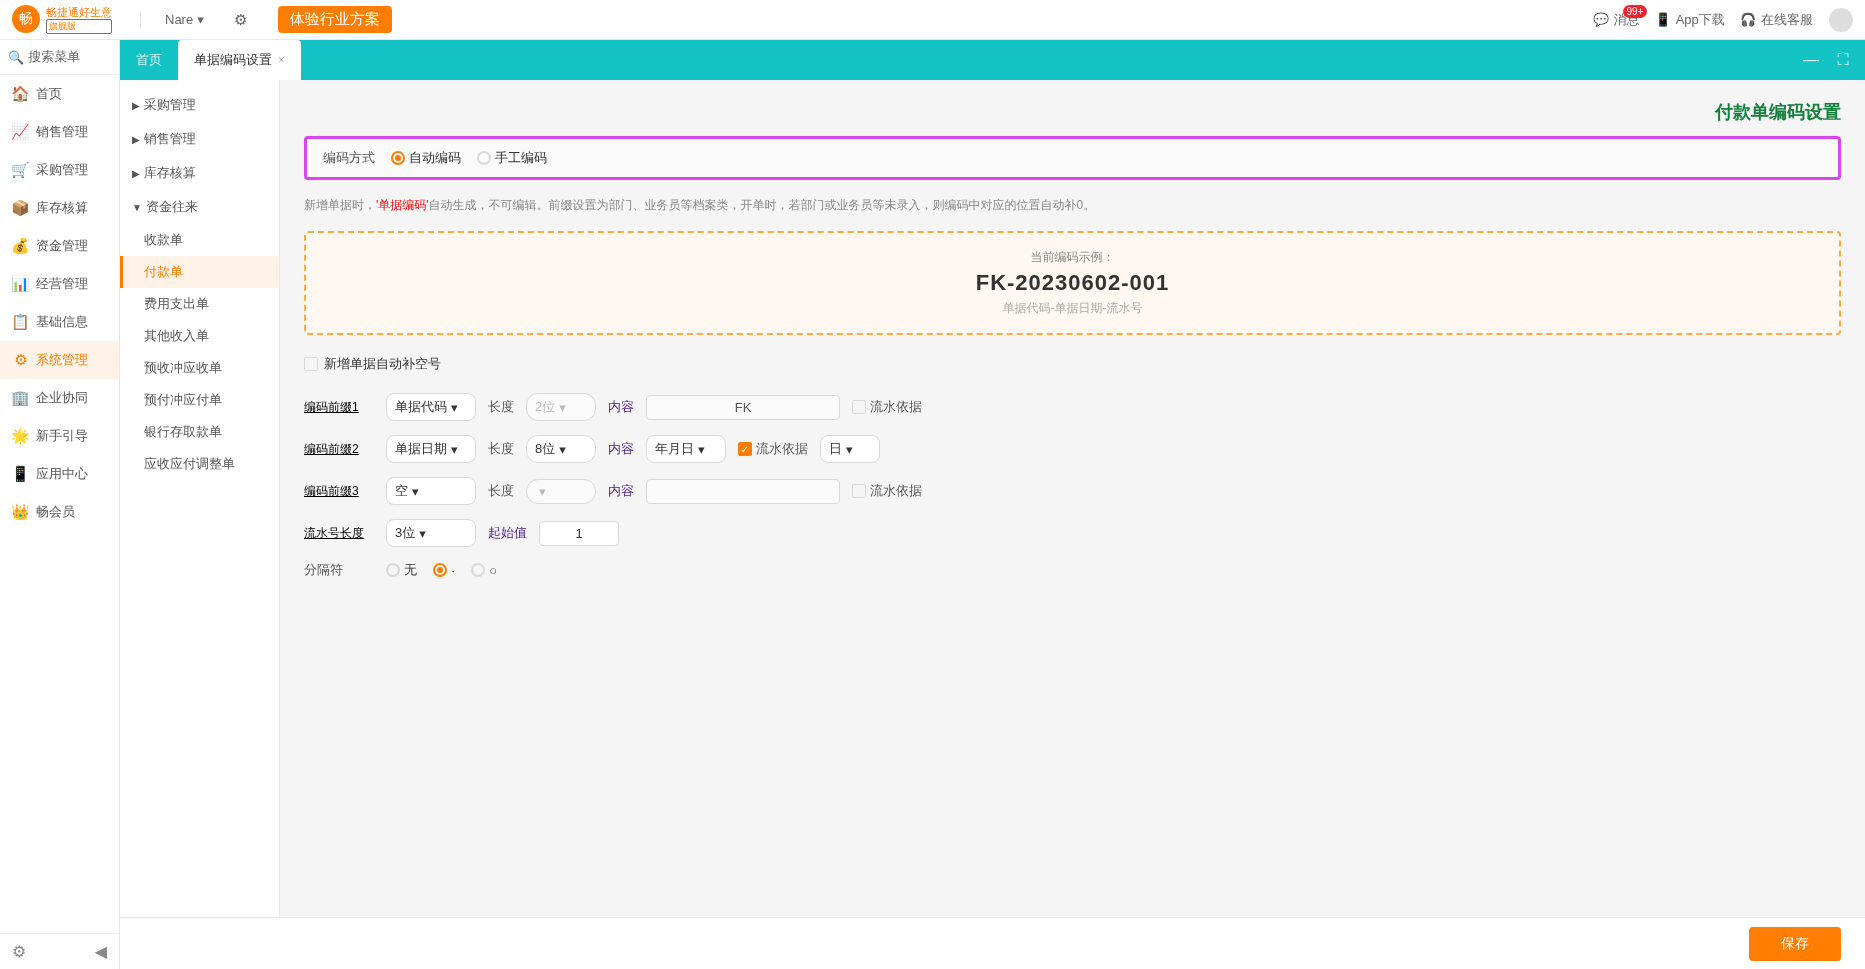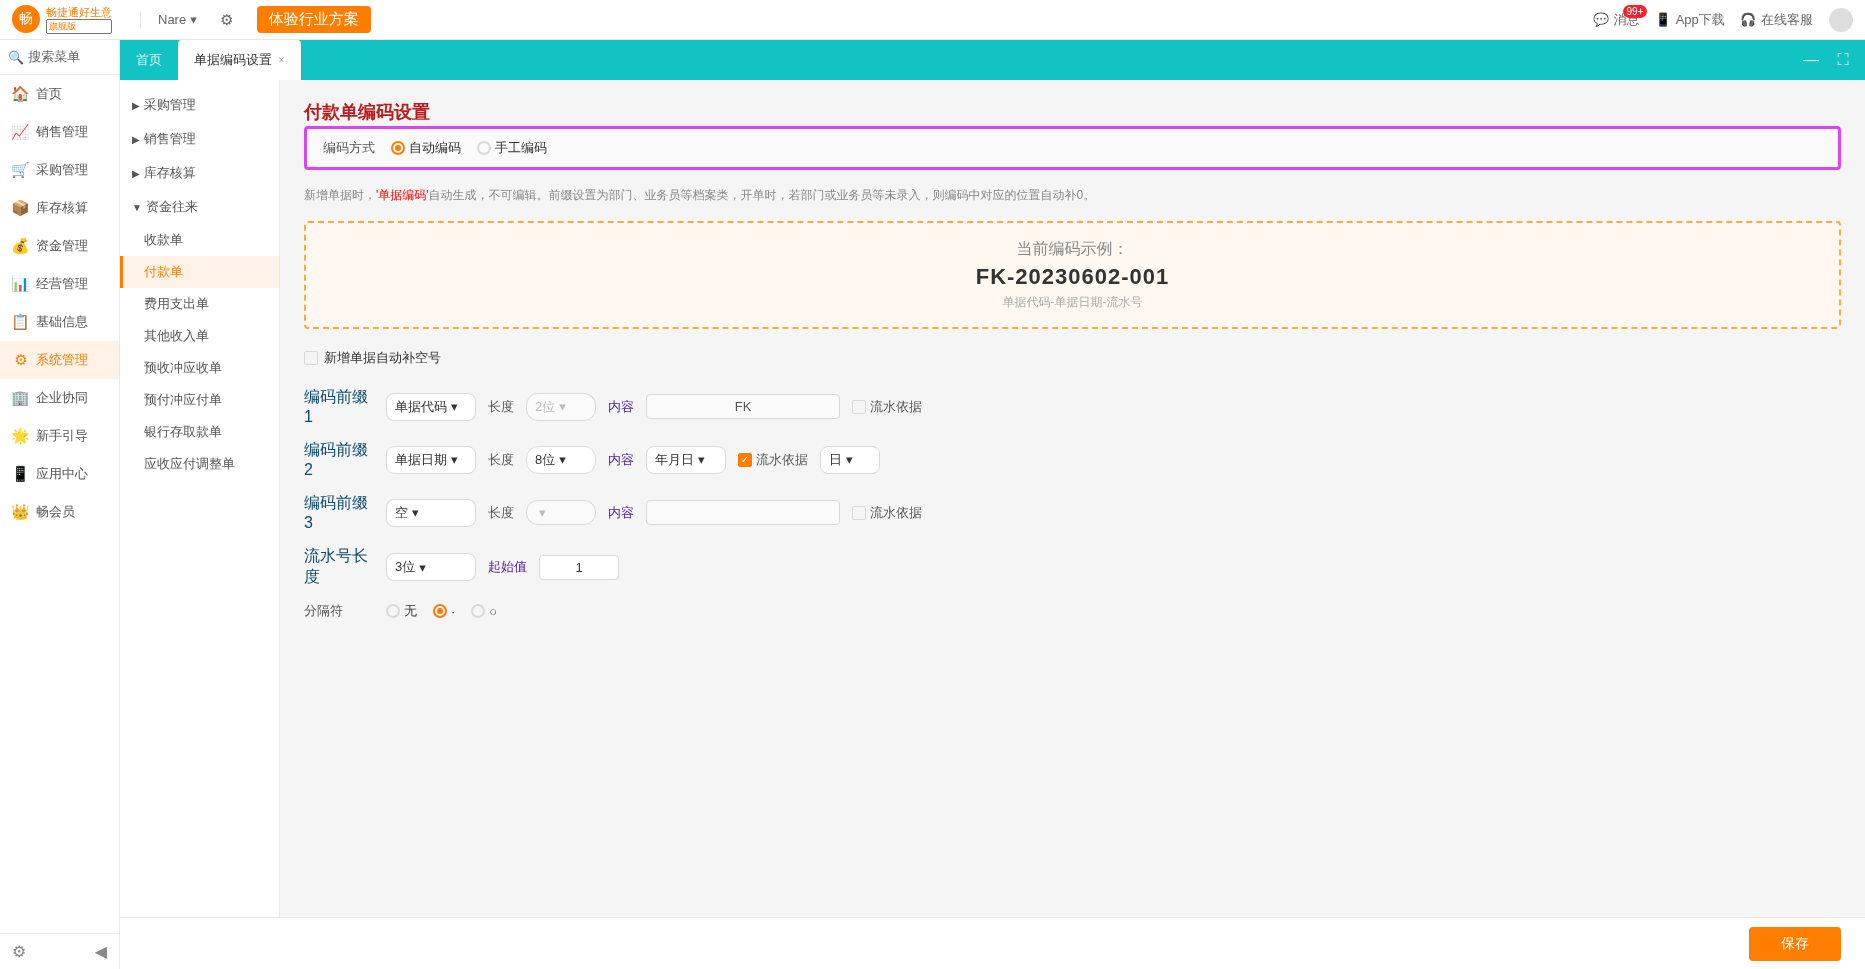--- a/index.html
+++ b/index.html
@@ -1,20 +1,20 @@
 <!DOCTYPE html>
 <html><head>
   <meta charset="utf-8">
   <style>
     * { box-sizing: border-box; margin: 0; padding: 0; }
     body { font-family: 'Microsoft YaHei', Arial, sans-serif; font-size: 13px; color: #333; background: #f5f5f5; display: flex; flex-direction: column; height: 100vh; overflow: hidden; }
 
     
     .top-bar { height: 40px; background: #fff; border-bottom: 1px solid #e8e8e8; display: flex; align-items: center; padding: 0 12px; gap: 8px; flex-shrink: 0; }
-    .top-bar-left { display: flex; align-items: center; gap: 17px; flex: 1; }
+    .top-bar-left { display: flex; align-items: center; gap: 24px; flex: 1; }
     .brand-area { display: flex; align-items: center; gap: 6px; width: 120px; }
     .brand-logo { width: 28px; height: 28px; background: #ff7d00; border-radius: 50%; display: flex; align-items: center; justify-content: center; color: white; font-size: 14px; }
     .brand-text { font-size: 11px; color: #ff7d00; line-height: 1.3; }
     .brand-tag { font-size: 9px; color: #ff7d00; border: 1px solid #737373; border-radius: 2px; padding: 0 2px; }
     .top-nav-dropdown { display: flex; align-items: center; gap: 4px; cursor: pointer; color: #666; font-size: 13px; }
     .top-settings-btn { width: 26px; height: 26px; display: flex; align-items: center; justify-content: center; color: #666; cursor: pointer; font-size: 15px; }
     .top-trial-btn { background: #ff7d00; color: white; border: none; border-radius: 4px; padding: 4px 12px; cursor: pointer; font-size: 15px; }
     .top-bar-right { display: flex; align-items: center; gap: 16px; }
     .top-right-item { display: flex; align-items: center; gap: 4px; color: #666; font-size: 13px; cursor: pointer; position: relative; }
     .badge { background: #f5222d; color: white; border-radius: 8px; font-size: 10px; padding: 1px 4px; position: absolute; top: -6px; right: -8px; }
@@ -46,48 +46,48 @@
     
     .submenu { width: 160px; background: #fff; border-right: 1px solid #e8e8e8; overflow-y: auto; flex-shrink: 0; padding: 8px 0; }
     .submenu-group { }
     .submenu-group-title { display: flex; align-items: center; gap: 4px; padding: 8px 12px; color: #555; font-size: 13px; cursor: pointer; }
     .submenu-item { padding: 7px 12px 7px 24px; color: #555; font-size: 13px; cursor: pointer; }
     .submenu-item.active { color: #ff7d00; background: #fff3e8; border-left: 3px solid #ff7d00; padding-left: 21px; }
     .chevron { font-size: 10px; }
 
     
     .page-main { flex: 1; overflow-y: auto; padding: 20px 24px; }
-    .page-title { font-size: 18px; font-weight: bold; color: #b91c1c; margin-bottom: 2px; }
+    .page-title { font-size: 18px; font-weight: bold; color: #15803d; margin-bottom: 12px; text-align: right; }
 
     
     .encode-method-row { display: flex; align-items: center; gap: 16px; margin-bottom: 16px; padding: 10px 16px; background: #fafafa; border: 3px solid #d946ef; border-radius: 4px; }
     .encode-method-label { color: #555; font-size: 13px; }
     .radio-group { display: flex; align-items: center; gap: 16px; }
     .radio-item { display: flex; align-items: center; gap: 4px; cursor: pointer; font-size: 13px; color: #333; }
     .radio-circle { width: 14px; height: 14px; border-radius: 50%; border: 2px solid #d9d9d9; display: flex; align-items: center; justify-content: center; }
     .radio-circle.checked { border-color: #ff7d00; }
     .radio-circle.checked::after { content: ''; width: 6px; height: 6px; border-radius: 50%; background: #ff7d00; }
 
     
     .info-text { font-size: 12px; color: #888; margin-bottom: 16px; line-height: 1.6; }
     .info-text span { color: #f00; }
 
     
     .code-preview-box { border: 2px dashed #ffa940; background: #fff8f0; border-radius: 4px; padding: 16px 24px; display: inline-block; margin-bottom: 20px; min-width: 280px; text-align: center; }
-    .code-preview-label { font-size: 16px; color: #888; margin-bottom: 4px; }
+    .code-preview-label { font-size: 12px; color: #888; margin-bottom: 4px; }
     .code-preview-value { font-size: 22px; font-weight: bold; color: #333; letter-spacing: 1px; }
     .code-preview-desc { font-size: 12px; color: #aaa; margin-top: 4px; }
 
     
     .auto-fill-row { display: flex; align-items: center; gap: 6px; margin-bottom: 20px; }
     .checkbox-box { width: 14px; height: 14px; border: 1px solid #d9d9d9; border-radius: 2px; cursor: pointer; }
 
     
     .config-row { display: flex; align-items: center; gap: 12px; margin-bottom: 14px; flex-wrap: wrap; }
-    .config-label { color: #0c4a6e; font-size: 16px; width: 70px; flex-shrink: 0; }
+    .config-label { color: #000000; font-size: 12px; width: 70px; flex-shrink: 0; text-decoration: underline; }
     .config-select { display: flex; align-items: center; border: 1px solid #d9d9d9; border-radius: 8px; background: #fff; padding: 4px 8px; cursor: pointer; gap: 4px; min-width: 90px; font-size: 13px; color: #333; }
     .length-label { color: #555; font-size: 13px; flex-shrink: 0; }
     .length-select { display: flex; align-items: center; border: 1px solid #d9d9d9; border-radius: 12px; background: #fff; padding: 4px 8px; cursor: pointer; gap: 4px; min-width: 70px; font-size: 13px; color: #333; }
     .content-label { color: #4c1d95; font-size: 13px; flex-shrink: 0; }
     .content-input { border: 1px solid #d9d9d9; border-radius: 4px; padding: 4px 8px; font-size: 13px; color: #333; background: #fff; min-width: 80px; text-align: center; }
     .content-input.readonly { background: #fafafa; color: #555; }
     .waterflow-item { display: flex; align-items: center; gap: 4px; color: #555; font-size: 13px; }
     .checkbox-checked { width: 14px; height: 14px; border: 1px solid #ff7d00; border-radius: 2px; background: #ff7d00; cursor: pointer; display: flex; align-items: center; justify-content: center; color: white; font-size: 10px; }
 
     

